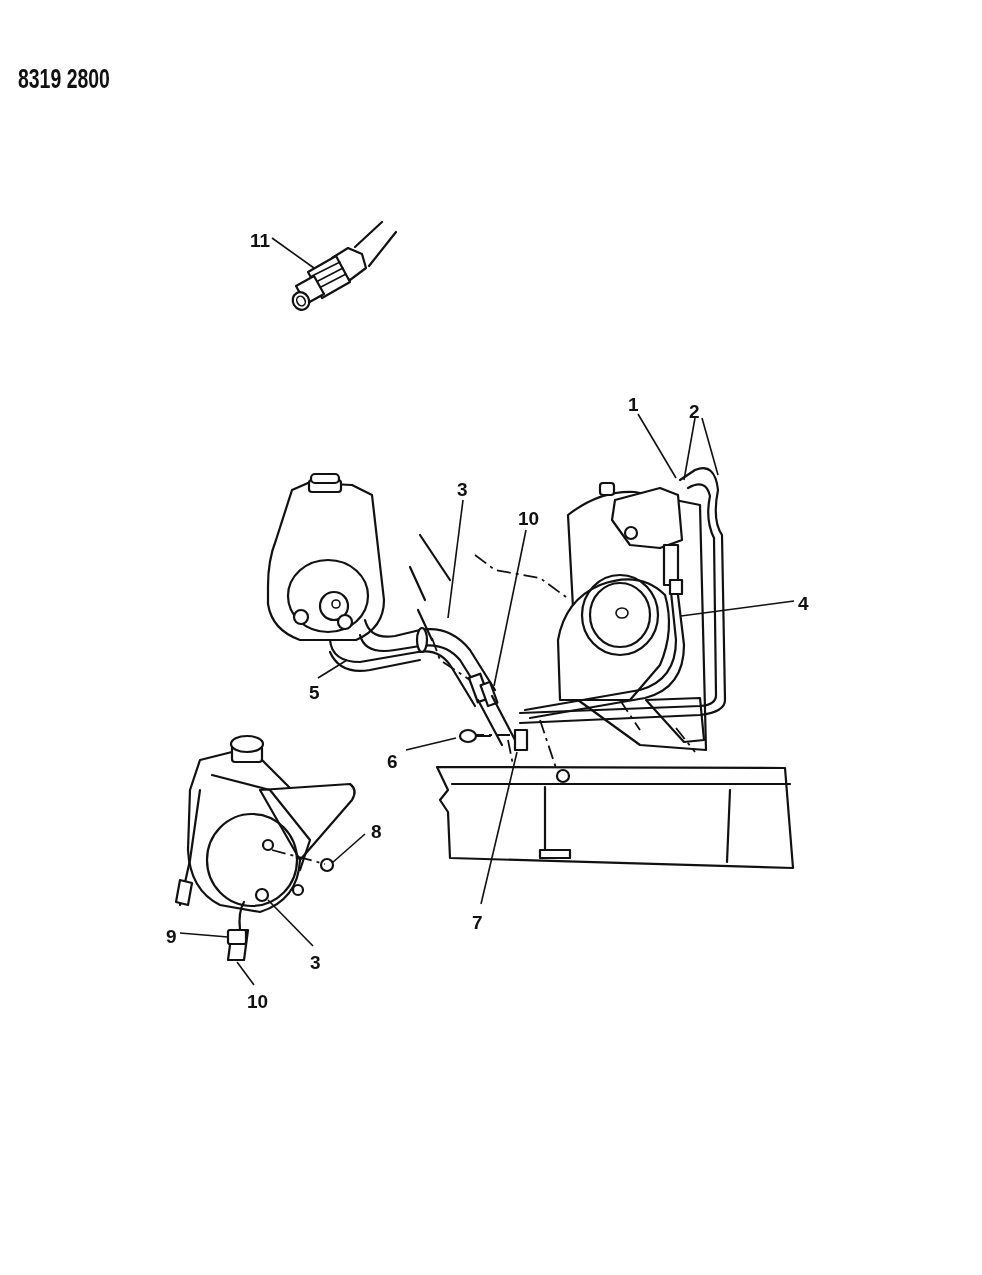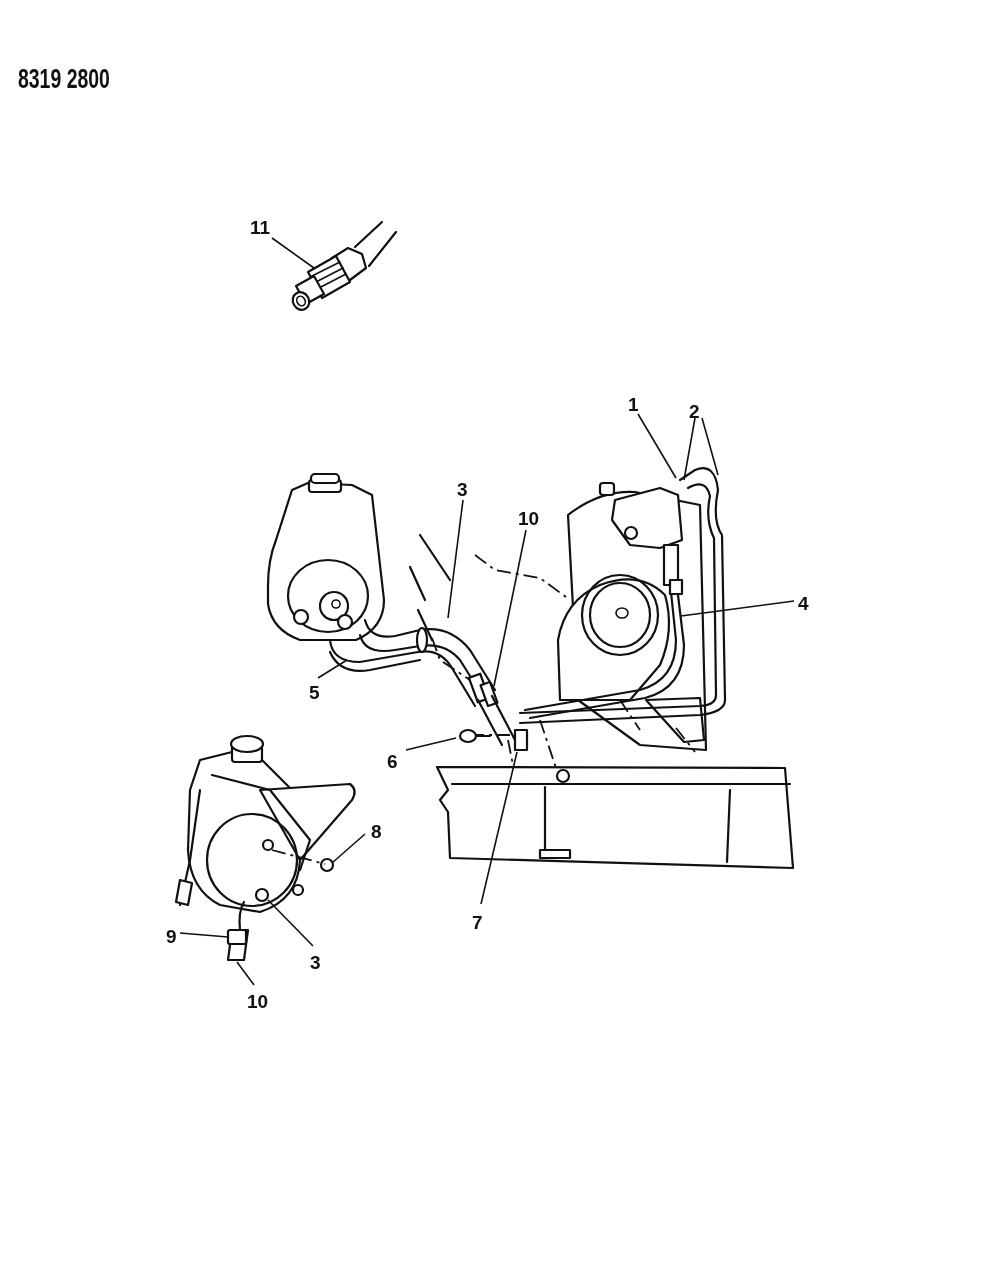--- a/index.html
+++ b/index.html
@@ -152,13 +152,13 @@
 <div class="callout" style="left:457px;top:480px;">3</div>
 <div class="callout" style="left:518px;top:509px;">10</div>
 <div class="callout" style="left:798px;top:594px;">4</div>
 <div class="callout" style="left:309px;top:683px;">5</div>
 <div class="callout" style="left:387px;top:752px;">6</div>
 <div class="callout" style="left:472px;top:913px;">7</div>
 <div class="callout" style="left:371px;top:822px;">8</div>
 <div class="callout" style="left:166px;top:927px;">9</div>
 <div class="callout" style="left:310px;top:953px;">3</div>
 <div class="callout" style="left:247px;top:992px;">10</div>
-<div class="callout" style="left:250px;top:218px;">11</div>
+<div class="callout" style="left:250px;top:231px;">11</div>
 
 </body></html>

